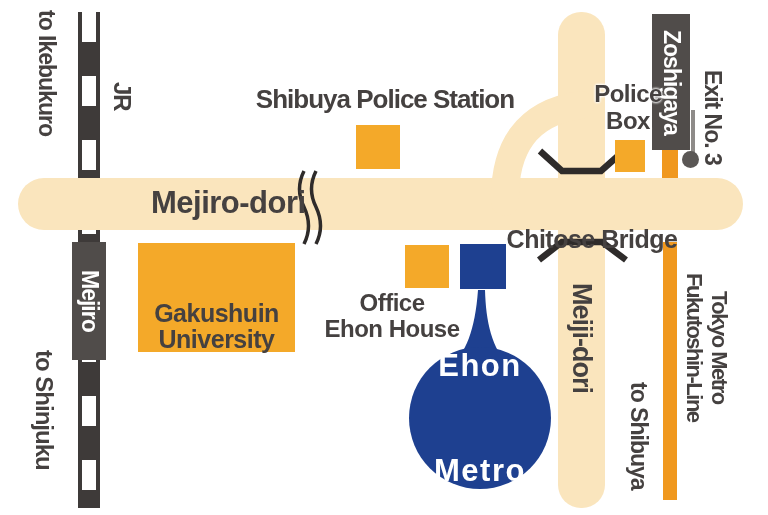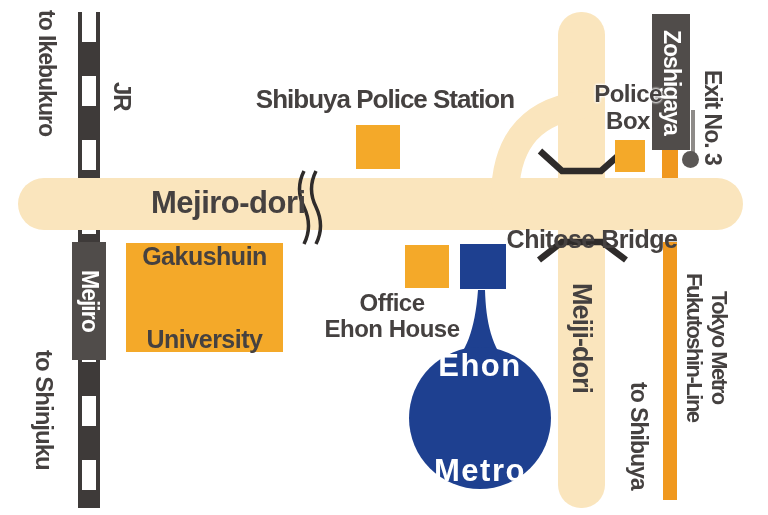--- a/index.html
+++ b/index.html
@@ -23,22 +23,22 @@
   .bridge{fill:none;stroke:var(--c-ink,#2e2b2a);stroke-width:6.5;}
   .leader{stroke:var(--c-leader,#8e8b89);stroke-width:4;}
   .tail{fill:var(--c-navy,#1e4090);}
   
   .marker{position:absolute;background:var(--c-orange,#f4a929);}
   .marker.blue{background:var(--c-navy,#1e4090);}
   .stationbox{position:absolute;background:var(--c-station,#504c4a);display:flex;align-items:center;justify-content:center;}
   .metro-seg{position:absolute;background:var(--c-metro,#f0981e);}
   .dot{position:absolute;width:17px;height:17px;border-radius:50%;background:var(--c-dot,#5a5755);}
   .bigbox{
-    position:absolute;left:126px;top:243px;width:157px;height:109px;background:var(--c-orange,#f4a929);
-    display:flex;flex-direction:column;justify-content:space-between;align-items:center;
+    position:absolute;left:138px;top:243px;width:157px;height:109px;background:var(--c-orange,#f4a929);
+    display:flex;flex-direction:column;justify-content:flex-end;align-items:center;
     font-size:25px;line-height:26px;letter-spacing:-0.5px;
   }
   .bubble{
     position:absolute;left:409px;top:347px;width:142px;height:142px;border-radius:50%;
     background:var(--c-navy,#1e4090);color:#fff;display:flex;flex-direction:column;
     align-items:center;justify-content:space-between;font-size:31px;line-height:37px;letter-spacing:1.5px;
   }
   
   .lbl{position:absolute;white-space:nowrap;}
   .v{writing-mode:vertical-rl;text-orientation:mixed;letter-spacing:-1px;}

